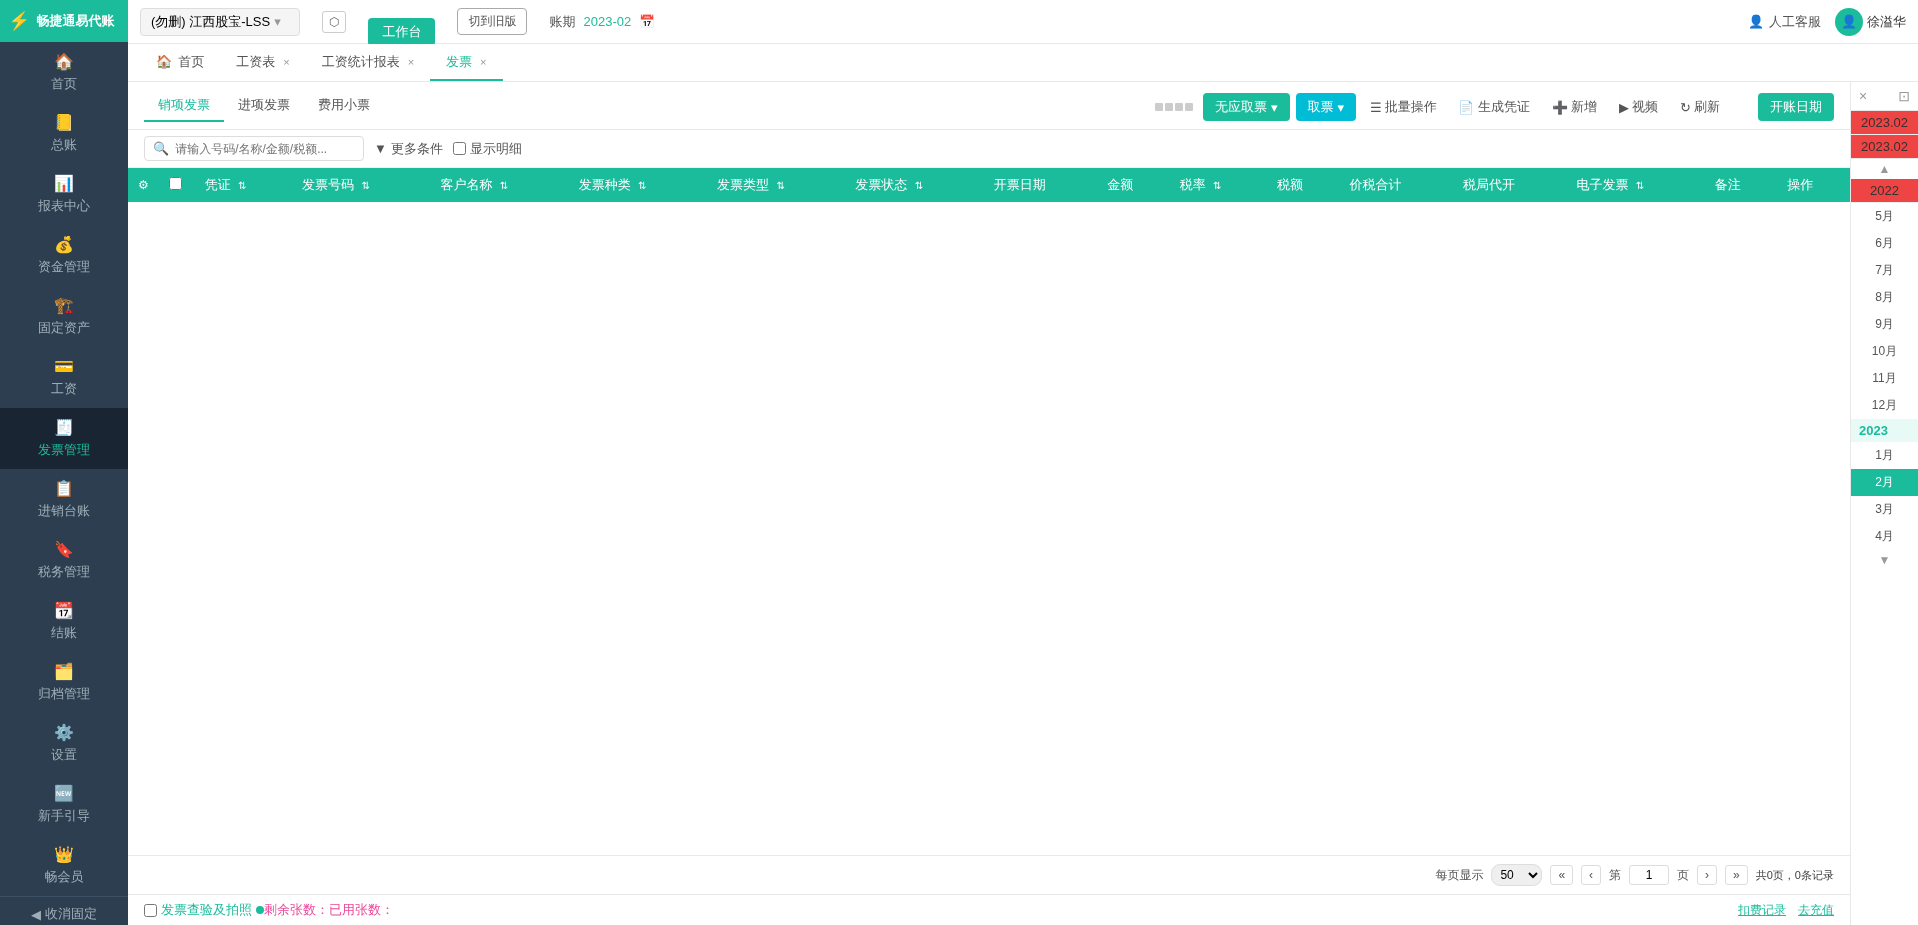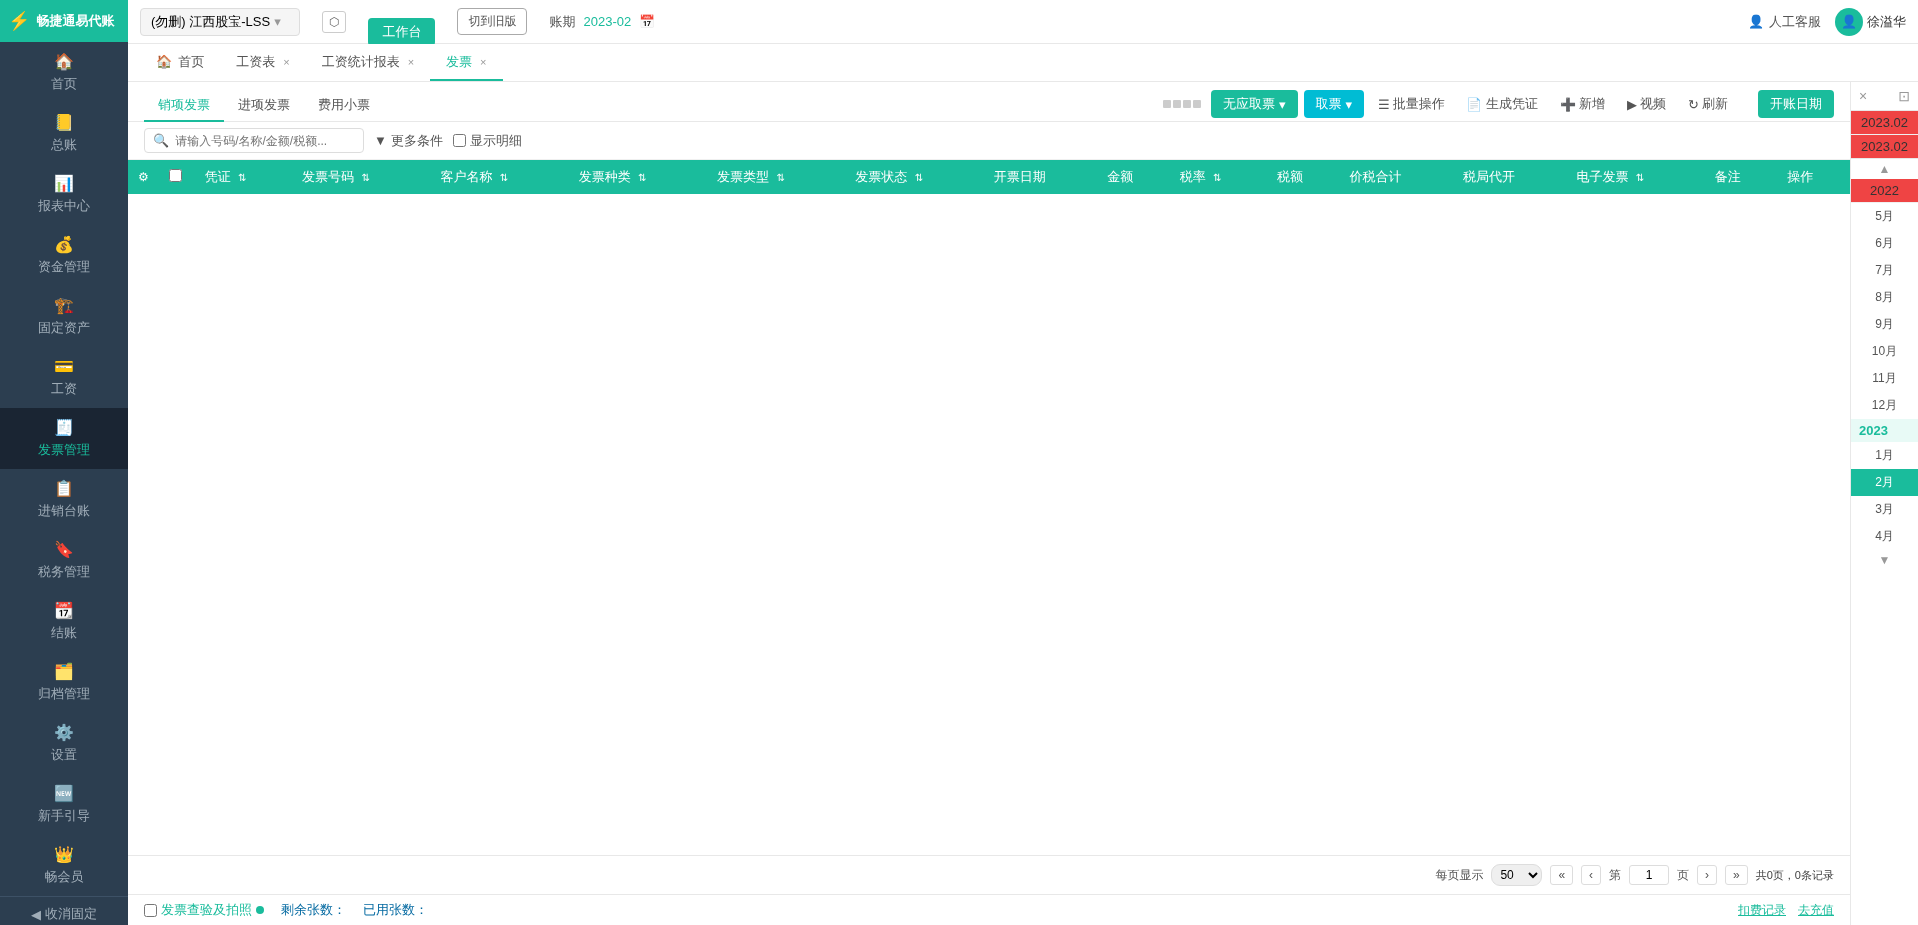--- a/index.html
+++ b/index.html
@@ -200,22 +200,22 @@
       flex: 1;
       display: flex;
       flex-direction: column;
       background: #fff;
       overflow: hidden;
     }
 
     
     .subtabs {
       display: flex;
-      align-items: flex-start;
-      padding: 8px 16px 0;
+      align-items: flex-end;
+      padding: 8px 16px 8px;
       border-bottom: 1px solid #e8e8e8;
       gap: 0;
       flex-shrink: 0;
     }
     .subtab {
       padding: 6px 14px;
       cursor: pointer;
       color: #555;
       font-size: 13px;
       border-bottom: 2px solid transparent;
@@ -398,21 +398,21 @@
     
     .footer-bar {
       display: flex;
       align-items: center;
       padding: 6px 16px;
       border-top: 1px solid #e8e8e8;
       background: #fff;
       flex-shrink: 0;
     }
     .footer-check { display: flex; align-items: center; gap: 4px; color: #1abc9c; font-size: 12px; }
-    .footer-info { color: #0369a1; font-size: 12px; display: flex; align-items: center; gap: 4px; margin-left: 17px; }
+    .footer-info { color: #ec4899; font-size: 12px; display: flex; align-items: center; gap: 4px; }
     .footer-dot { width: 8px; height: 8px; border-radius: 50%; background: #1abc9c; }
     .footer-right { margin-left: auto; display: flex; gap: 12px; }
     .footer-link { color: #1abc9c; font-size: 12px; cursor: pointer; text-decoration: underline; }
 
     
     .date-panel {
       width: 68px;
       background: #fff;
       border-left: 1px solid #e8e8e8;
       display: flex;
@@ -635,21 +635,21 @@
             <span>新增</span>
           </button>
           <button class="btn-text">
             <span>▶</span>
             <span>视频</span>
           </button>
           <button class="btn-text">
             <span>↻</span>
             <span>刷新</span>
           </button>
-          <button class="btn-green" style="margin-left:16px;">
+          <button class="btn-green" style="margin-left:24px;">
             <span>开账日期</span>
           </button>
         </div>
       </div>
 
       <div class="filter-bar">
         <div class="search-input">
           <span>🔍</span>
           <input type="text" placeholder="请输入号码/名称/金额/税额..." style="">
         </div>

